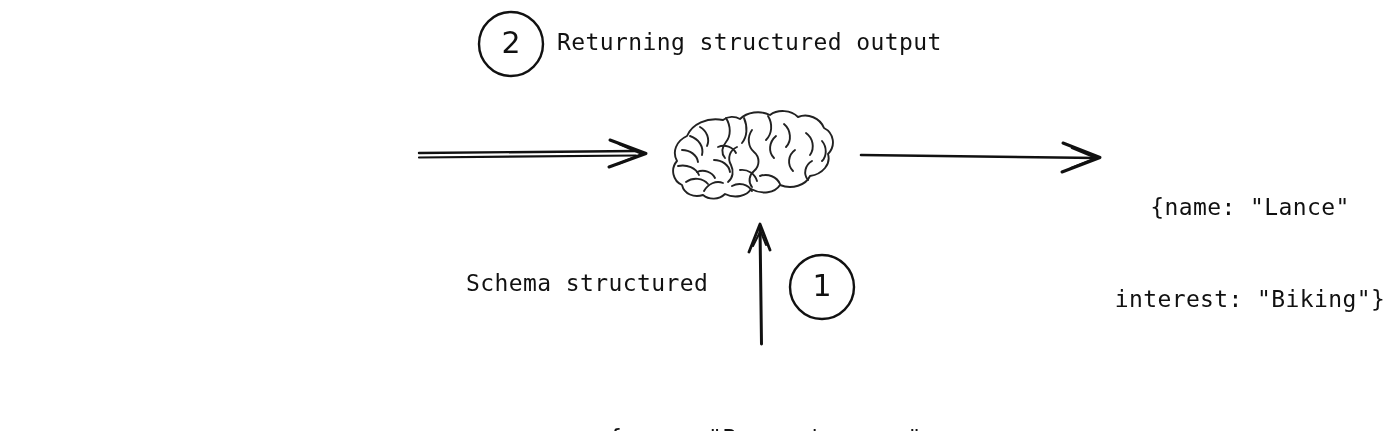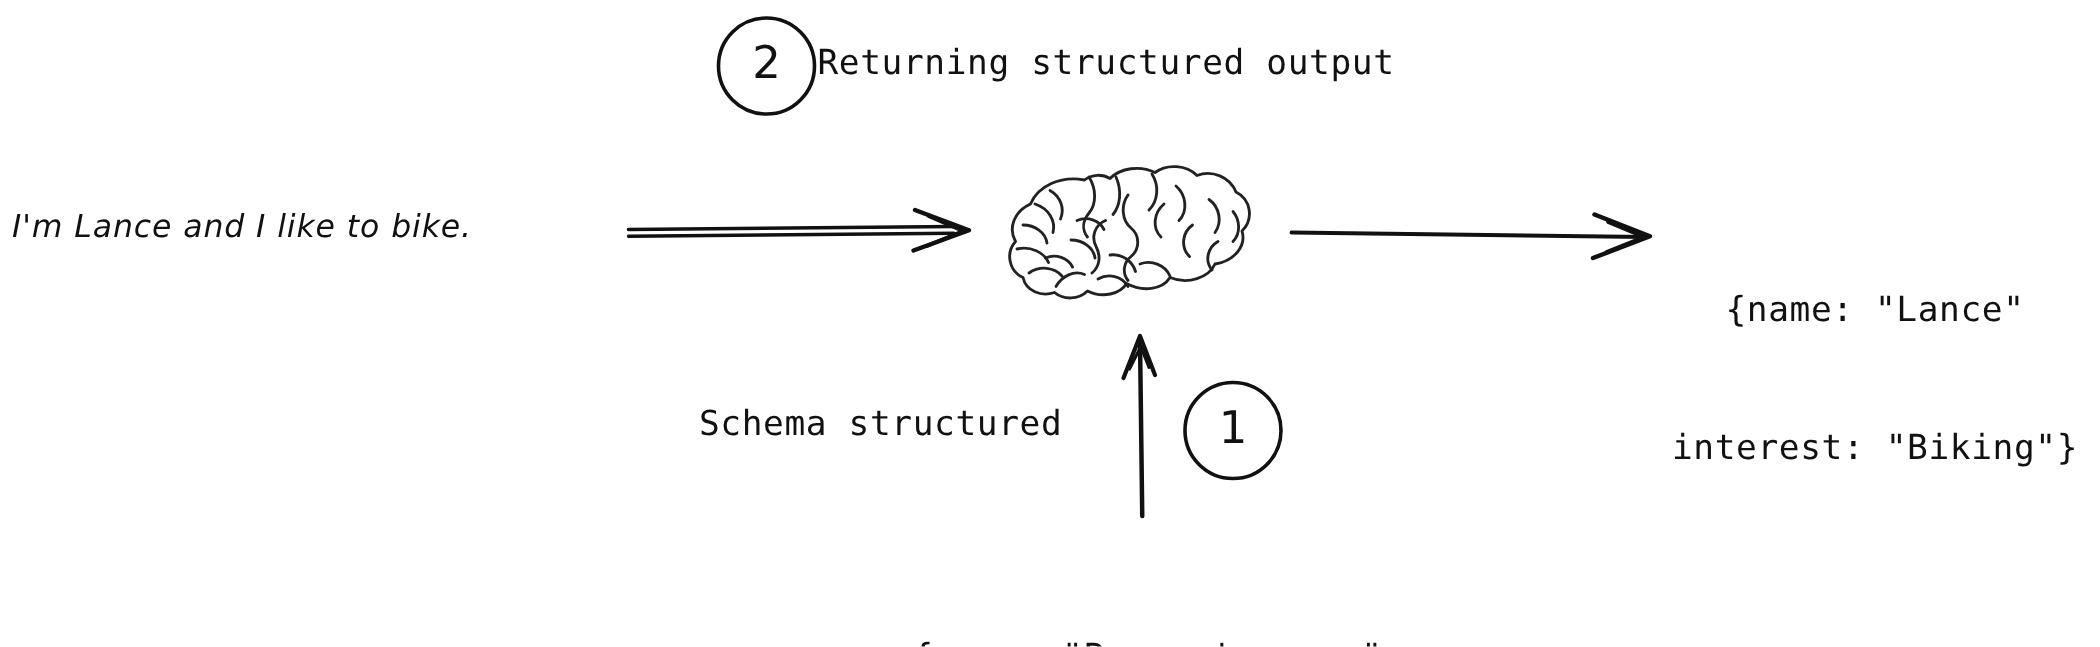--- a/index.html
+++ b/index.html
@@ -46,21 +46,21 @@
     letter-spacing: 0.6px;
     color: #111111;
   }
   
   #input-text {
     left: 8px;
     top: 139px;
   }
   
   #step2-caption {
-    left: 545px;
+    left: 557px;
     top: 29px;
     text-align: right;
   }
   
   #step1-caption {
     left: 466px;
     top: 270px;
   }
   
   #schema-block {
@@ -149,21 +149,20 @@
       <path d="M822 141 C827 147 827 156 822 161"></path>
       <path d="M714 160 C722 160 729 165 730 172"></path>
       <path d="M740 170 C748 169 755 174 757 181"></path>
       <path d="M760 176 C768 173 777 177 780 184"></path>
       <path d="M718 147 C725 144 733 147 736 153"></path>
       <path d="M697 172 C704 169 712 172 715 178"></path>
       <path d="M732 186 C739 182 748 184 752 191"></path>
     </g>
   </svg>
 
-  <div class="node hand" id="input-text">I'm Lance and I like to bike.</div>
 
   <div class="node mono" id="step2-caption">Returning structured output</div>
 
   <div class="node mono" id="step1-caption">Schema structured</div>
 
   <div class="badge-num" id="badge-2-label">2</div>
 
   <div class="badge-num" id="badge-1-label">1</div>
 
   <div class="node mono" id="schema-block">

